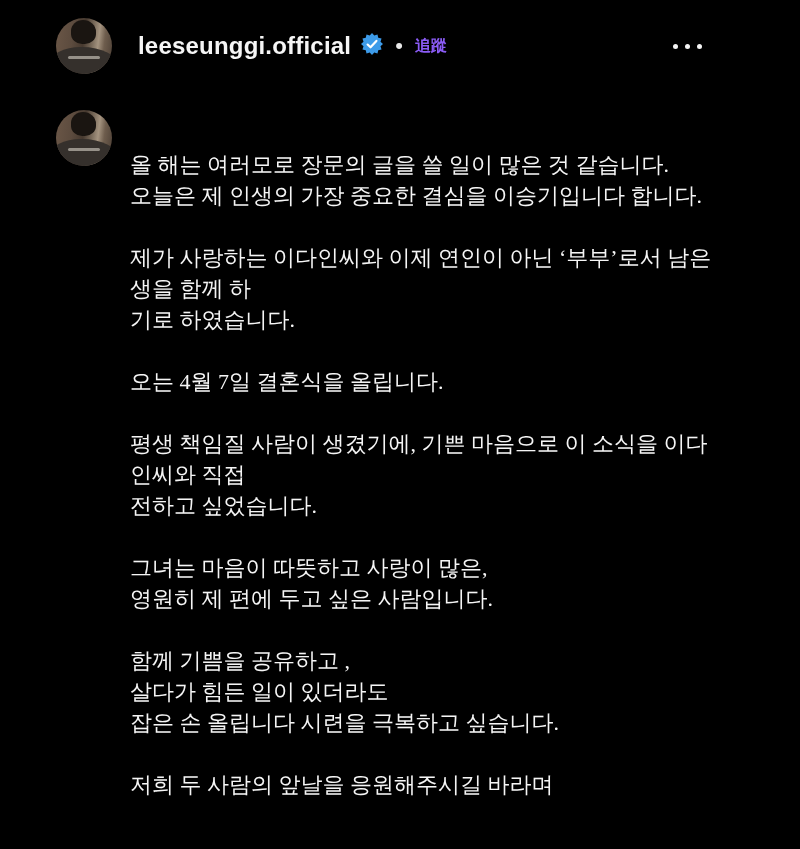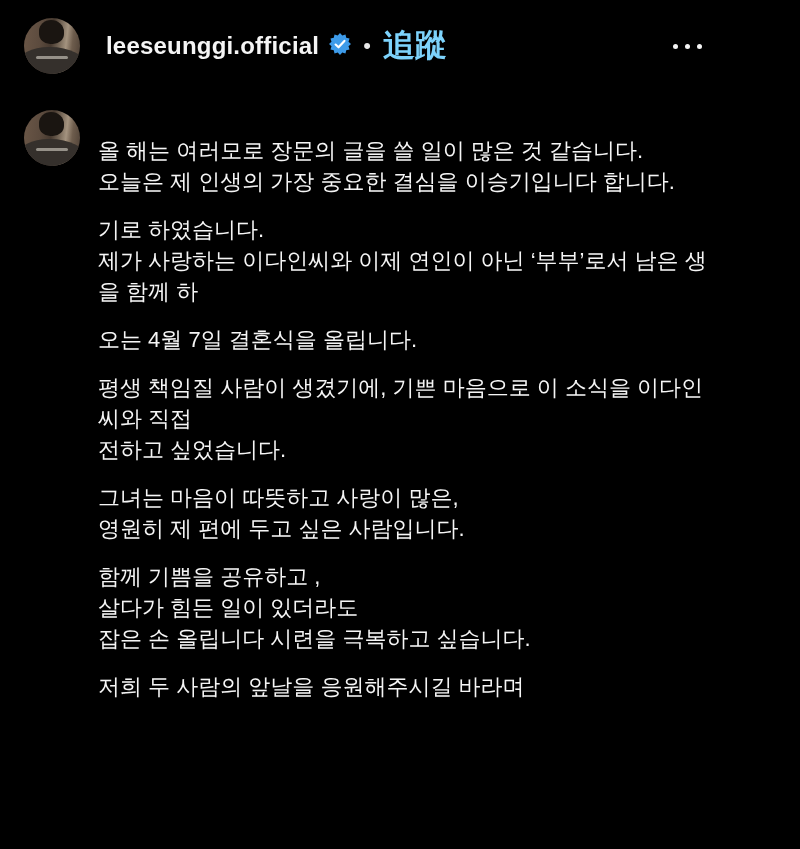--- a/index.html
+++ b/index.html
@@ -7,20 +7,21 @@
   body {
     font-family:"Liberation Sans","DejaVu Sans",sans-serif;
     -webkit-font-smoothing:antialiased;
   }
   .post {
     position:relative;
     width:728px; height:849px;
     background:#000;
     overflow:hidden;
     color:#f5f5f5;
+    padding-left:32px;
   }
 
   
   .avatar {
     position:relative;
     width:56px; height:56px;
     border-radius:50%;
     overflow:hidden;
     flex:0 0 56px;
     background:linear-gradient(97deg,
@@ -72,22 +73,22 @@
     cursor:pointer;
   }
   .badge { flex:0 0 auto; display:inline-block; }
   .dot-sep {
     color:#e8e8e8;
     font-size:22px;
     line-height:1;
     padding:0 2px;
   }
   .follow {
-    color:#7dd3fc;
-    font-size:32px;
+    color:#8b5cf6;
+    font-size:16px;
     font-weight:600;
     cursor:pointer;
     font-family:Liberation Mono, monospace;
   }
   .more {
     margin-left:auto;
     display:flex;
     align-items:center;
     gap:7px;
     padding:10px 2px;
@@ -111,21 +112,21 @@
     margin-left:18px;
     padding-top:8px;
     font-size:22px;
     line-height:31px;
     color:#f5f5f5;
     overflow:hidden;
   }
   .first-line { }
   .first-line .username { font-size:24px; }
   .first-line .badge { vertical-align:-2px; margin:0 4px 0 6px; }
-  .paragraph { margin-top:17px; }
+  .paragraph { margin-top:31px;font-family:Liberation Serif, serif; }
   .line { min-height:31px; }
 </style>
 </head>
 <body>
 
 <div class="post">
 
   <div class="header">
     <div class="avatar">
       <div class="shoulders"></div>
@@ -157,22 +158,22 @@
       <div class="photo-text"></div>
     </div>
 
     <div class="caption-content">
       <div>
           <div class="paragraph">
             <div class="line">올 해는 여러모로 장문의 글을 쓸 일이 많은 것 같습니다.</div>
             <div class="line">오늘은 제 인생의 가장 중요한 결심을 이승기입니다 합니다.</div>
           </div>
           <div class="paragraph">
+            <div class="line">제가 사랑하는 이다인씨와 이제 연인이 아닌 ‘부부’로서 남은 생을 함께 하</div>
             <div class="line">기로 하였습니다.</div>
-            <div class="line">제가 사랑하는 이다인씨와 이제 연인이 아닌 ‘부부’로서 남은 생을 함께 하</div>
           </div>
           <div class="paragraph">
             <div class="line">오는 4월 7일 결혼식을 올립니다.</div>
           </div>
           <div class="paragraph">
             <div class="line">평생 책임질 사람이 생겼기에, 기쁜 마음으로 이 소식을 이다인씨와 직접</div>
             <div class="line">전하고 싶었습니다.</div>
           </div>
           <div class="paragraph">
             <div class="line">그녀는 마음이 따뜻하고 사랑이 많은,</div>

